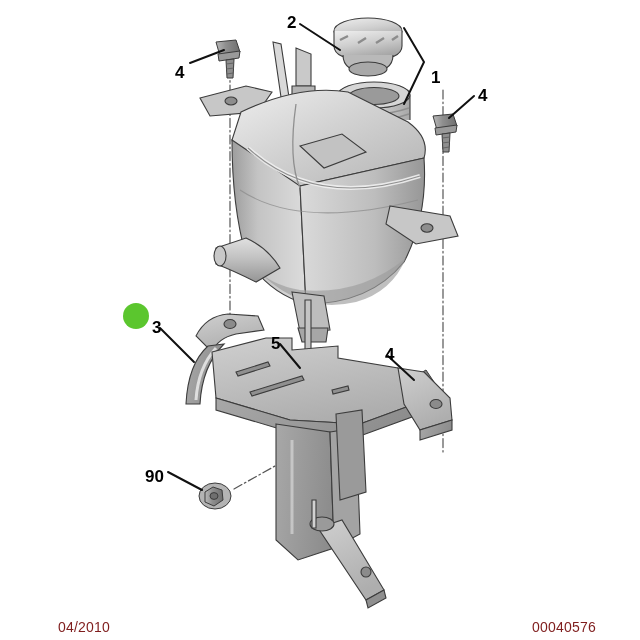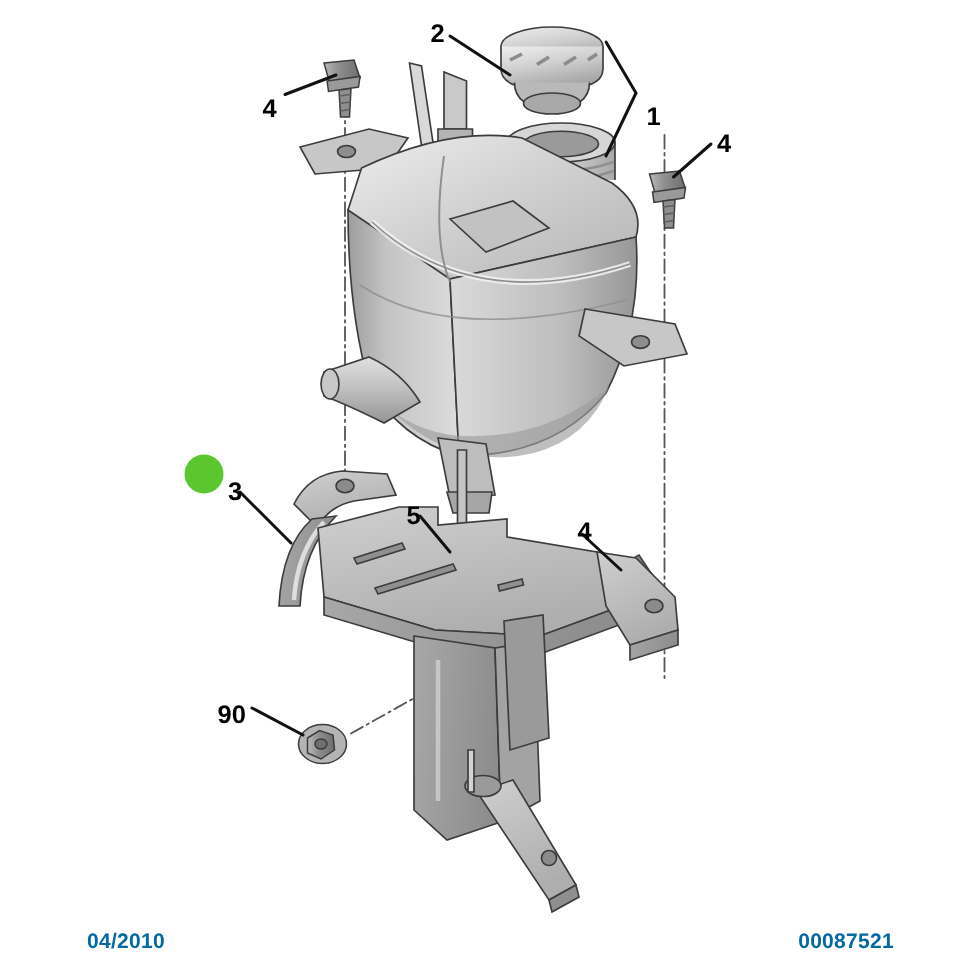--- a/index.html
+++ b/index.html
@@ -21,22 +21,22 @@
     position: absolute;
     left: 0;
     top: 0;
     width: 640px;
     height: 640px;
   }
   .footer-text {
     position: absolute;
     font-family: "Liberation Sans", sans-serif;
     font-size: 14px;
-    font-weight: bold;
-    color: #0369a1;
+    font-weight: normal;
+    color: #7f1d1d;
     letter-spacing: 0.2px;
     white-space: nowrap;
   }
   #footer-date {
     left: 58px;
     top: 619px;
   }
   #footer-refnum {
     right: 44px;
     top: 619px;
@@ -250,15 +250,15 @@
   <span class="callout-label" style="left:431px; top:68px;">1</span>
   <span class="callout-label" style="left:287px; top:13px;">2</span>
   <span class="callout-label" style="left:152px; top:318px;">3</span>
   <span class="callout-label" style="left:175px; top:63px;">4</span>
   <span class="callout-label" style="left:478px; top:86px;">4</span>
   <span class="callout-label" style="left:385px; top:345px;">4</span>
   <span class="callout-label" style="left:271px; top:334px;">5</span>
   <span class="callout-label" style="left:145px; top:467px;">90</span>
 
   <span class="footer-text" id="footer-date">04/2010</span>
-  <span class="footer-text" id="footer-refnum">00087521</span>
+  <span class="footer-text" id="footer-refnum">00040576</span>
 
 </div>
 
 </body></html>

